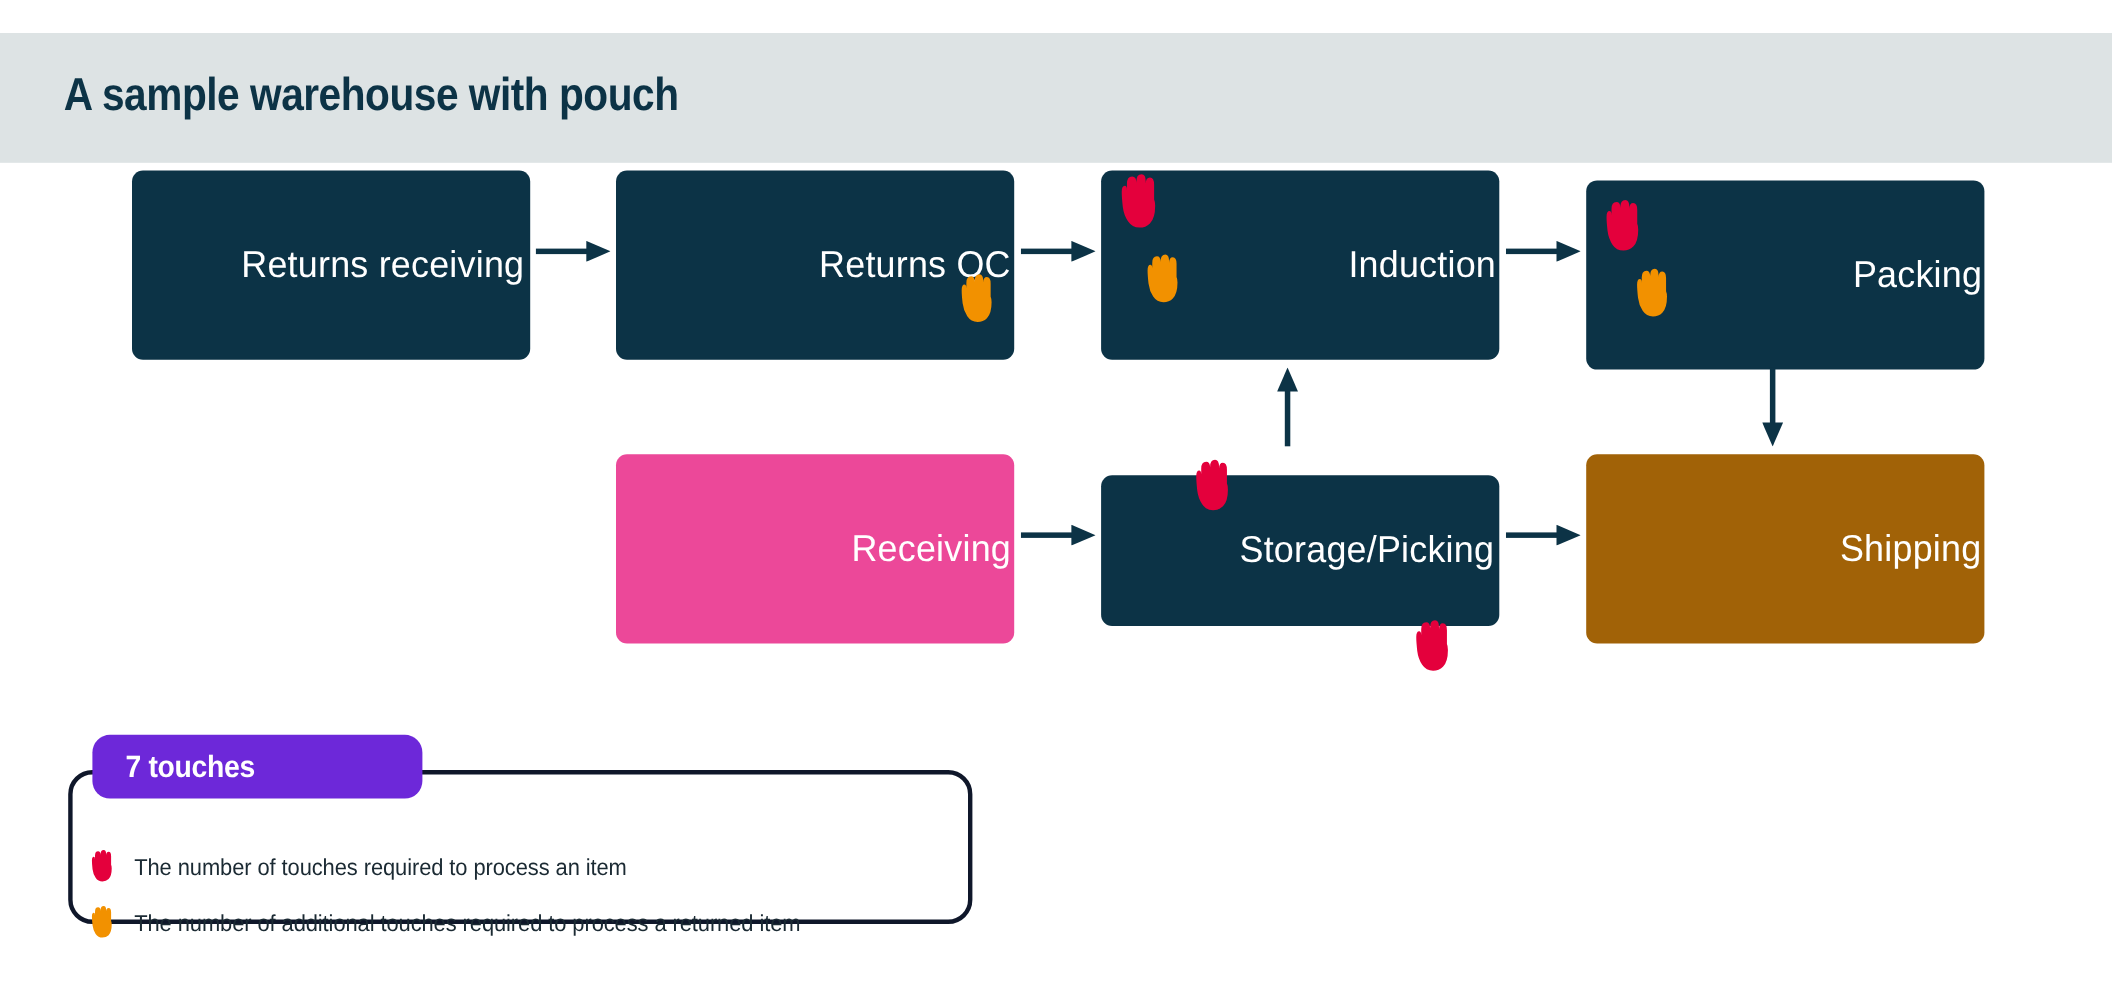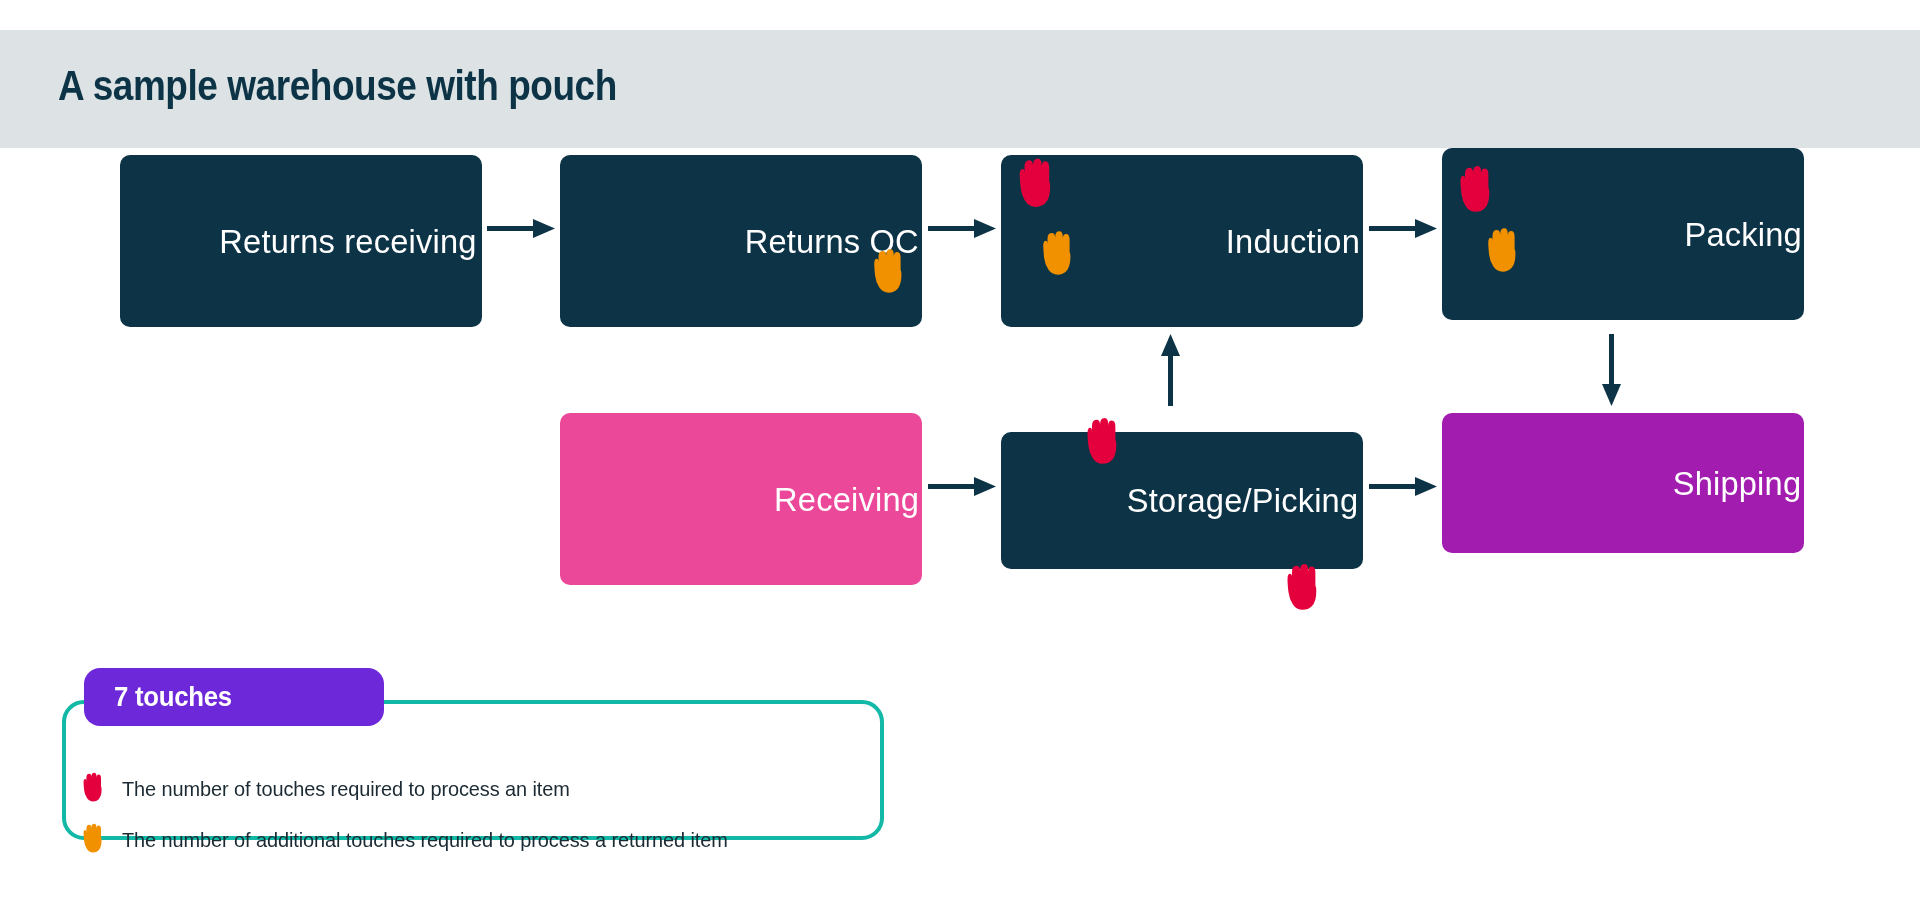--- a/index.html
+++ b/index.html
@@ -81,21 +81,21 @@
   #legend {
     position: absolute;
     left: 62px; top: 668px;
     width: 822px; height: 172px;
   }
   #legend-body {
     position: absolute;
     left: 0; top: 32px;
     width: 822px; height: 140px;
     background: #ffffff;
-    border: 4px solid #14b8a6;
+    border: 4px solid #0f172a;
     border-radius: 22px;
   }
   #legend-tab {
     position: absolute;
     left: 22px; top: 0;
     width: 300px; height: 58px;
     background: #6d28d9;
     border-radius: 16px;
     display: flex;
     align-items: center;
@@ -155,21 +155,21 @@
           <svg viewBox="0 0 40 64" xmlns="http://www.w3.org/2000/svg">
             <path fill="#e4003c" d="M10 12 q0-7 5-7 q4 0 4 6 l0 -1 q0-7 5-7 q4 0 4 7 l0 2 q0-6 4-6 q4 0 4 7 l0 14 q1 2 1 6 q0 12 -5 17 q-4 4 -10 4 q-7 0 -11 -6 q-4 -6 -5 -14 q-1 -9 -1 -14 q0 -6 3 -6 q2 0 2 4 z"></path>
           </svg>
         </span>
         <span class="hand" style="left: 38px; top: 72px; width: 34px; height: 58px;">
           <svg viewBox="0 0 40 64" xmlns="http://www.w3.org/2000/svg">
             <path fill="#f29100" d="M10 12 q0-7 5-7 q4 0 4 6 l0 -1 q0-7 5-7 q4 0 4 7 l0 2 q0-6 4-6 q4 0 4 7 l0 14 q1 2 1 6 q0 12 -5 17 q-4 4 -10 4 q-7 0 -11 -6 q-4 -6 -5 -14 q-1 -9 -1 -14 q0 -6 3 -6 q2 0 2 4 z"></path>
           </svg>
         </span>
       </div>
-      <div class="flow-box" style="left: 1442px; top: 148px; width: 362px; height: 172px; background: rgb(12, 51, 70);">
+      <div class="flow-box" style="left: 1442px; top: 164px; width: 362px; height: 172px; background: rgb(12, 51, 70);">
         <span class="box-label">Packing</span>
         <span class="hand" style="left: 14px; top: 14px; width: 36px; height: 60px;">
           <svg viewBox="0 0 40 64" xmlns="http://www.w3.org/2000/svg">
             <path fill="#e4003c" d="M10 12 q0-7 5-7 q4 0 4 6 l0 -1 q0-7 5-7 q4 0 4 7 l0 2 q0-6 4-6 q4 0 4 7 l0 14 q1 2 1 6 q0 12 -5 17 q-4 4 -10 4 q-7 0 -11 -6 q-4 -6 -5 -14 q-1 -9 -1 -14 q0 -6 3 -6 q2 0 2 4 z"></path>
           </svg>
         </span>
         <span class="hand" style="left: 42px; top: 76px; width: 34px; height: 58px;">
           <svg viewBox="0 0 40 64" xmlns="http://www.w3.org/2000/svg">
             <path fill="#f29100" d="M10 12 q0-7 5-7 q4 0 4 6 l0 -1 q0-7 5-7 q4 0 4 7 l0 2 q0-6 4-6 q4 0 4 7 l0 14 q1 2 1 6 q0 12 -5 17 q-4 4 -10 4 q-7 0 -11 -6 q-4 -6 -5 -14 q-1 -9 -1 -14 q0 -6 3 -6 q2 0 2 4 z"></path>
           </svg>
@@ -184,21 +184,21 @@
           <svg viewBox="0 0 40 64" xmlns="http://www.w3.org/2000/svg">
             <path fill="#e4003c" d="M10 12 q0-7 5-7 q4 0 4 6 l0 -1 q0-7 5-7 q4 0 4 7 l0 2 q0-6 4-6 q4 0 4 7 l0 14 q1 2 1 6 q0 12 -5 17 q-4 4 -10 4 q-7 0 -11 -6 q-4 -6 -5 -14 q-1 -9 -1 -14 q0 -6 3 -6 q2 0 2 4 z"></path>
           </svg>
         </span>
         <span class="hand" style="left: 282px; top: 128px; width: 36px; height: 60px;">
           <svg viewBox="0 0 40 64" xmlns="http://www.w3.org/2000/svg">
             <path fill="#e4003c" d="M10 12 q0-7 5-7 q4 0 4 6 l0 -1 q0-7 5-7 q4 0 4 7 l0 2 q0-6 4-6 q4 0 4 7 l0 14 q1 2 1 6 q0 12 -5 17 q-4 4 -10 4 q-7 0 -11 -6 q-4 -6 -5 -14 q-1 -9 -1 -14 q0 -6 3 -6 q2 0 2 4 z"></path>
           </svg>
         </span>
       </div>
-      <div class="flow-box" style="left: 1442px; top: 413px; width: 362px; height: 140px; background: #a21caf; padding-left: 41px;">
+      <div class="flow-box" style="left: 1442px; top: 413px; width: 362px; height: 172px; background: #a16207; padding-left: 41px;">
         <span class="box-label">Shipping</span>
       </div>
       <div class="arrow" style="left: 487px; top: 218.5px;">
         <svg width="68" height="19" viewBox="0 0 68 19">
           <rect x="0" y="7" width="50" height="5" fill="#0c3346"></rect>
           <polygon points="46,0 68,9.5 46,19" fill="#0c3346"></polygon>
         </svg>
       </div>
       <div class="arrow" style="left: 928px; top: 218.5px;">
         <svg width="68" height="19" viewBox="0 0 68 19">

